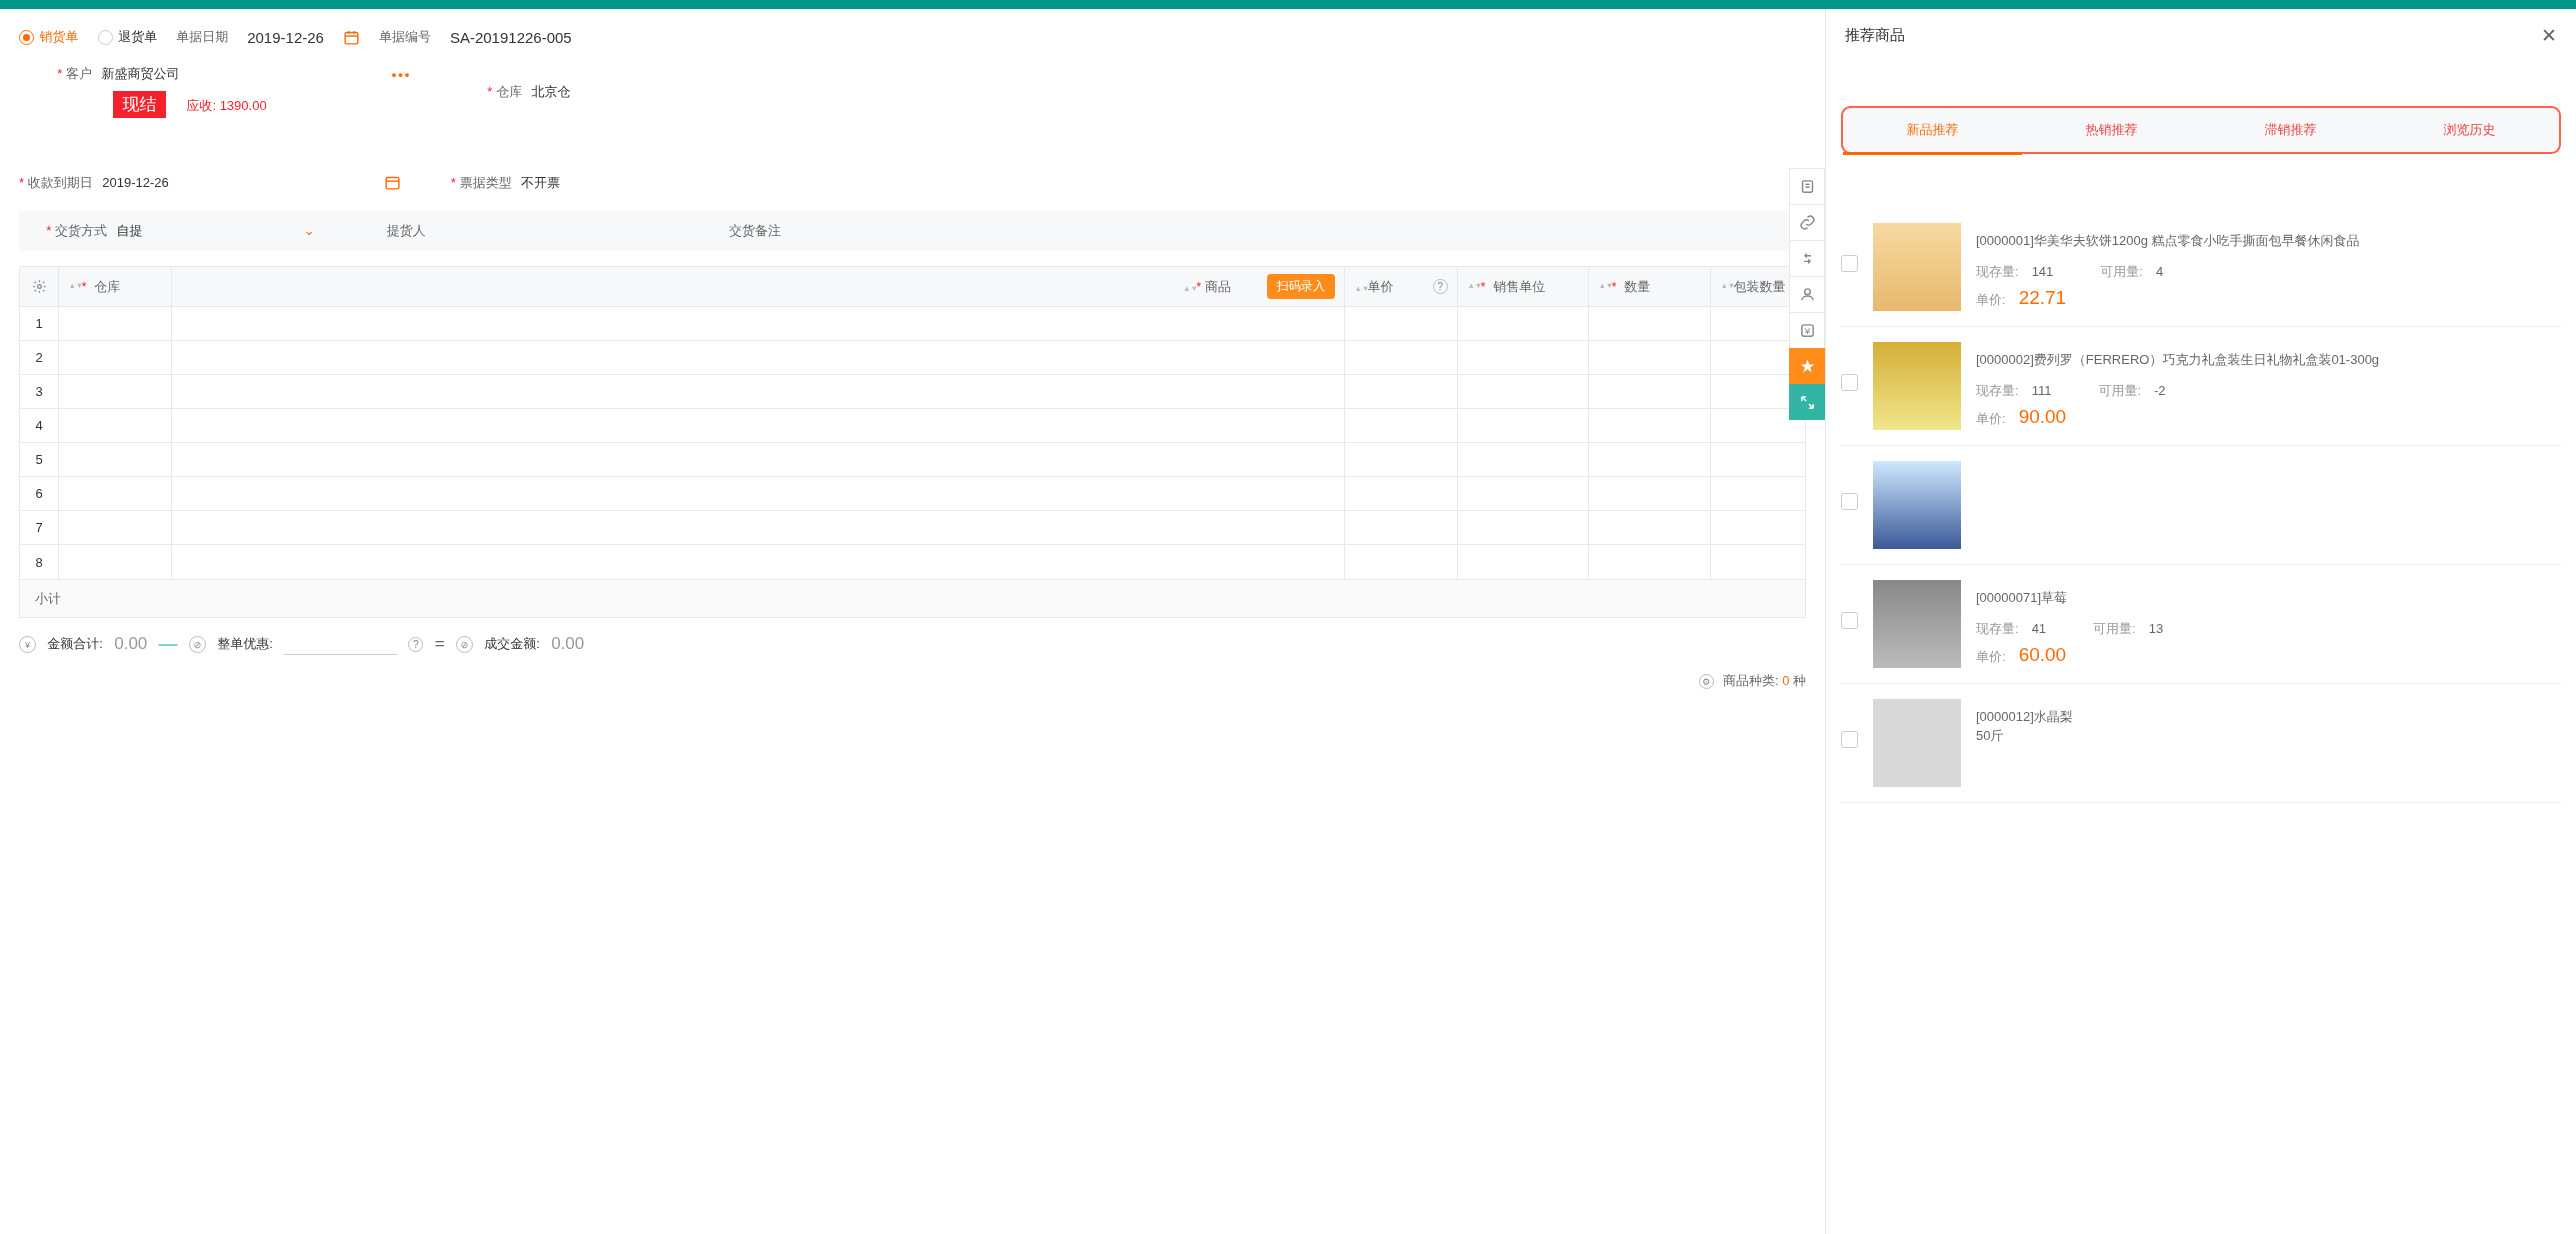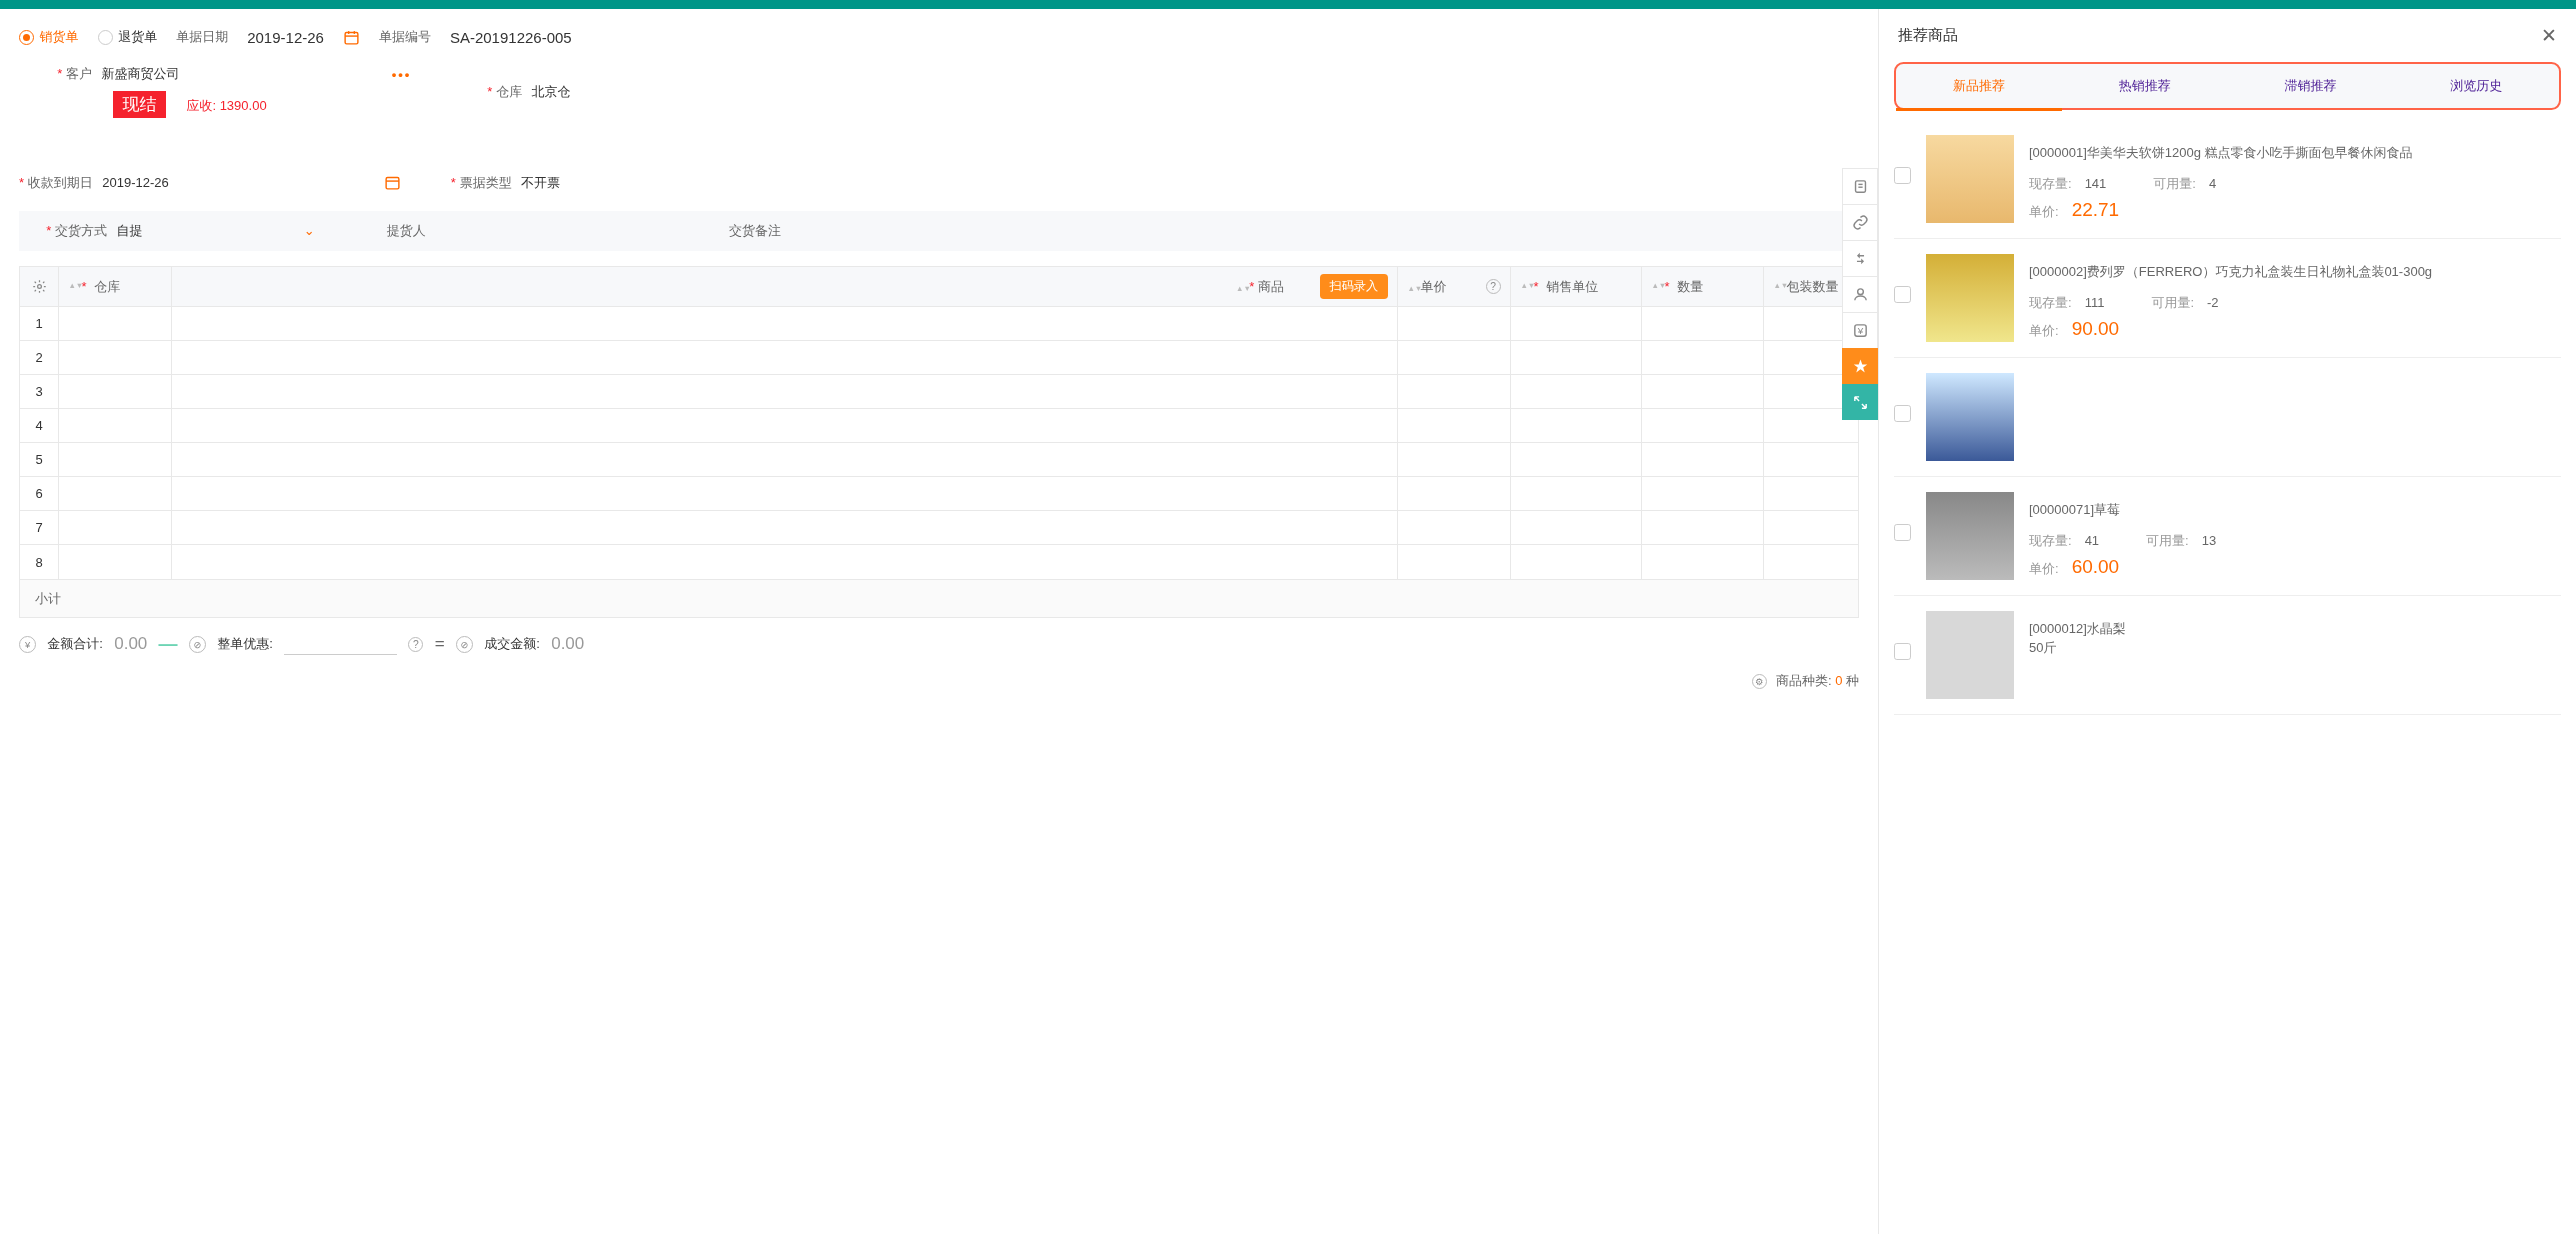--- a/index.html
+++ b/index.html
@@ -1,20 +1,20 @@
 <!DOCTYPE html>
 <html style="font-size:15px"><head>
 <meta charset="utf-8">
 <style>
 * { margin: 0; padding: 0; box-sizing: border-box; }
 body { font-family: -apple-system, "Helvetica Neue", Arial, sans-serif; font-size: 13px; color: #333; background: #fff; }
 .top-bar { height: 9.4px; background: #009688; }
 .main-container { display: flex; height: calc(100vh - 9.4px); }
 .left-panel { flex: 1; padding: 19px; overflow: hidden; position: relative; }
-.right-panel { width: 698px; border-left: 0.9px solid #e8e8e8; display: flex; flex-direction: column; }
+.right-panel { width: 751px; border-left: 0.9px solid #e8e8e8; display: flex; flex-direction: column; gap: 44px; }
 
 
 .header-row { display: flex; align-items: center; gap: 19px; margin-bottom: 19px; }
 .radio-group { display: flex; gap: 19px; }
 .radio-item { display: flex; align-items: center; gap: 5.6px; cursor: pointer; }
 .radio-circle { width: 15px; height: 15px; border-radius: 50%; border: 0.9px solid #ccc; display: flex; align-items: center; justify-content: center; }
 .radio-circle.active { border-color: #ff6a00; }
 .radio-circle.active::after { content: ''; width: 7.5px; height: 7.5px; border-radius: 50%; background: #ff6a00; }
 .radio-item.active { color: #ff6a00; }
 .header-label { color: #666; }
@@ -74,21 +74,21 @@
 .tool-btn:last-child { border-bottom: 0.9px solid #e8e8e8; }
 .tool-btn.orange { background: #ff8c1a; color: #fff; border-color: #ff8c1a; }
 .tool-btn.teal { background: #33b5a6; color: #fff; border-color: #33b5a6; }
 .tool-btn svg { width: 17px; height: 17px; }
 
 
 .right-header { display: flex; justify-content: space-between; align-items: center; padding: 15px 19px; }
 .close-x { cursor: pointer; font-size: 19px; color: #666; }
 .tabs-wrap { padding: 0 15px; }
 .tabs { display: flex; border: 2.8px solid #ff6347; border-radius: 9.4px; background: #f7f8fa; }
-.tab { flex: 1; text-align: center; padding: 13px 0; cursor: pointer; color: #4c1d95; position: relative; }
+.tab { flex: 1; text-align: center; padding: 13px 0; cursor: pointer; color: #ef4444; position: relative; }
 .tab.active { color: #ff6a00; }
 .tab.active::after { content: ''; position: absolute; bottom: -2.8px; left: 0; right: 0; height: 2.8px; background: #ff6a00; }
 
 .product-list { flex: 1; overflow-y: auto; padding: 9.4px 15px; }
 .product-item { display: flex; align-items: flex-start; gap: 15px; padding: 15px 0; border-bottom: 0.9px solid #eee; }
 .checkbox { width: 17px; height: 17px; border: 0.9px solid #ccc; border-radius: 2.8px; cursor: pointer; margin-top: 32px; flex-shrink: 0; }
 .prod-img { width: 88px; height: 88px; background: #eee; flex-shrink: 0; display: flex; align-items: center; justify-content: center; color: #ccc; font-size: 26px; }
 .prod-img.p1 { background: linear-gradient(#f7d9a0,#e8b86d); }
 .prod-img.p2 { background: linear-gradient(#d4af37,#f0e68c); }
 .prod-img.p3 { background: linear-gradient(#cfe8ff,#3b5998); }

